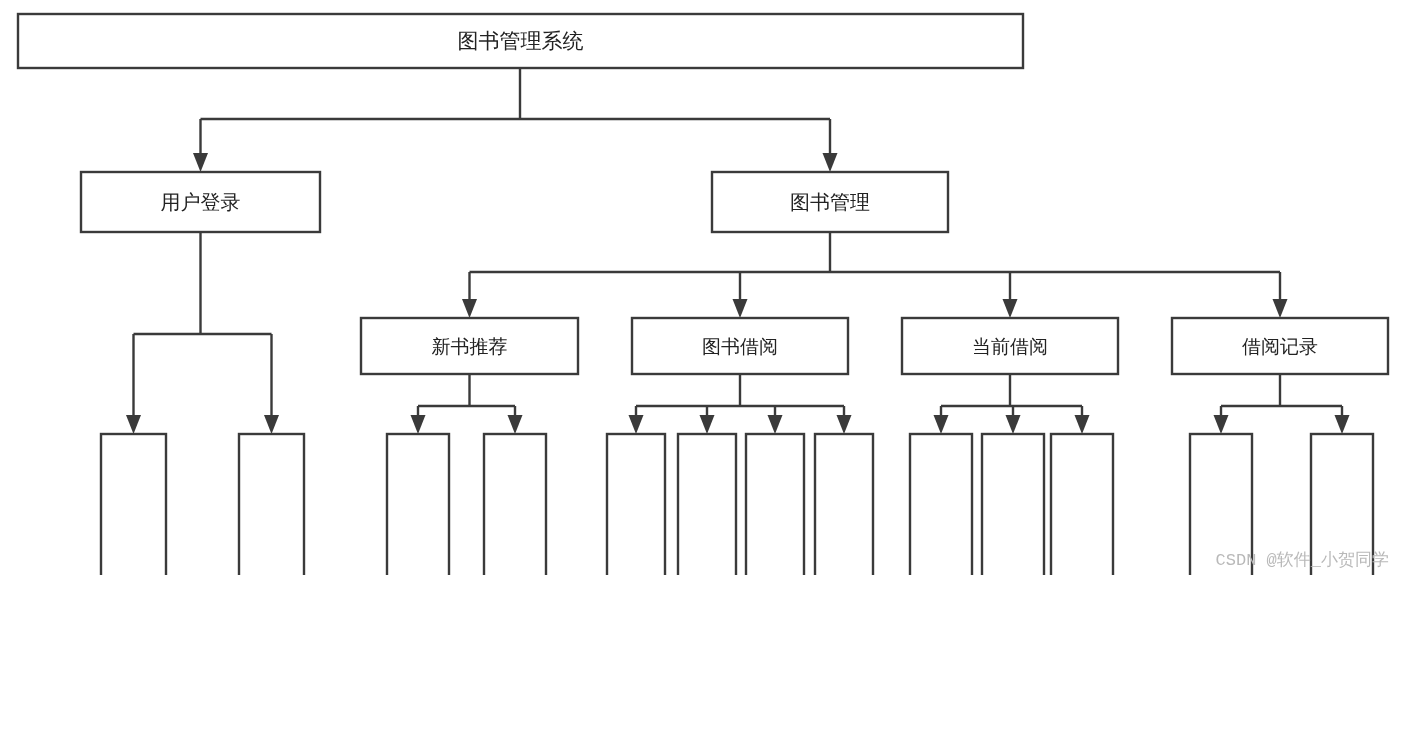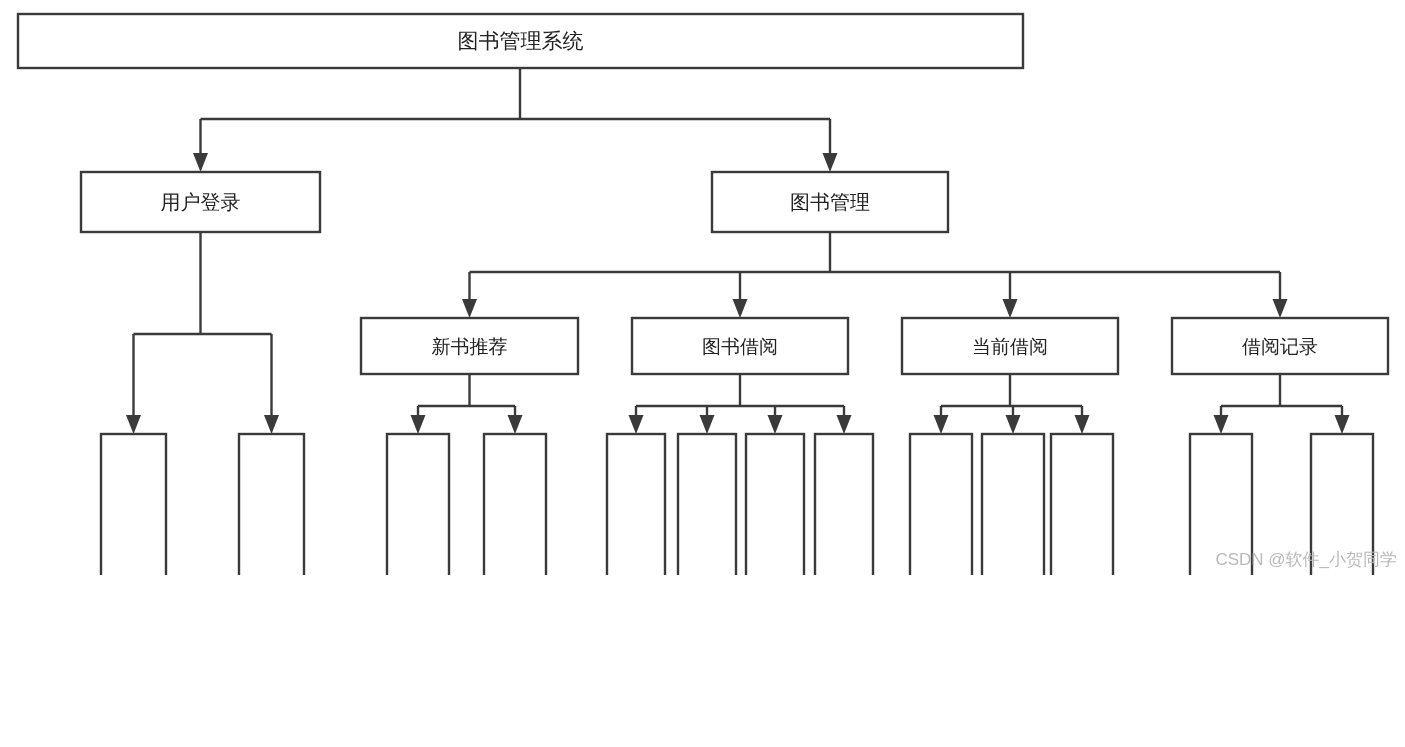--- a/index.html
+++ b/index.html
@@ -60,23 +60,23 @@
     letter-spacing: 2px;
     display: flex;
     align-items: center;
     justify-content: center;
     text-align: center;
     white-space: nowrap;
     pointer-events: none;
   }
   .watermark {
     position: absolute;
-    right: 8px;
+    right: 16px;
     bottom: 4px;
-    font-family: Liberation Sans, sans-serif;
+    font-family: Liberation Mono, monospace;
     font-size: 17px;
     color: #b9b9b9;
     white-space: nowrap;
   }
 </style>
 </head>
 <body>
 
 <div id="diagram-root">
 

